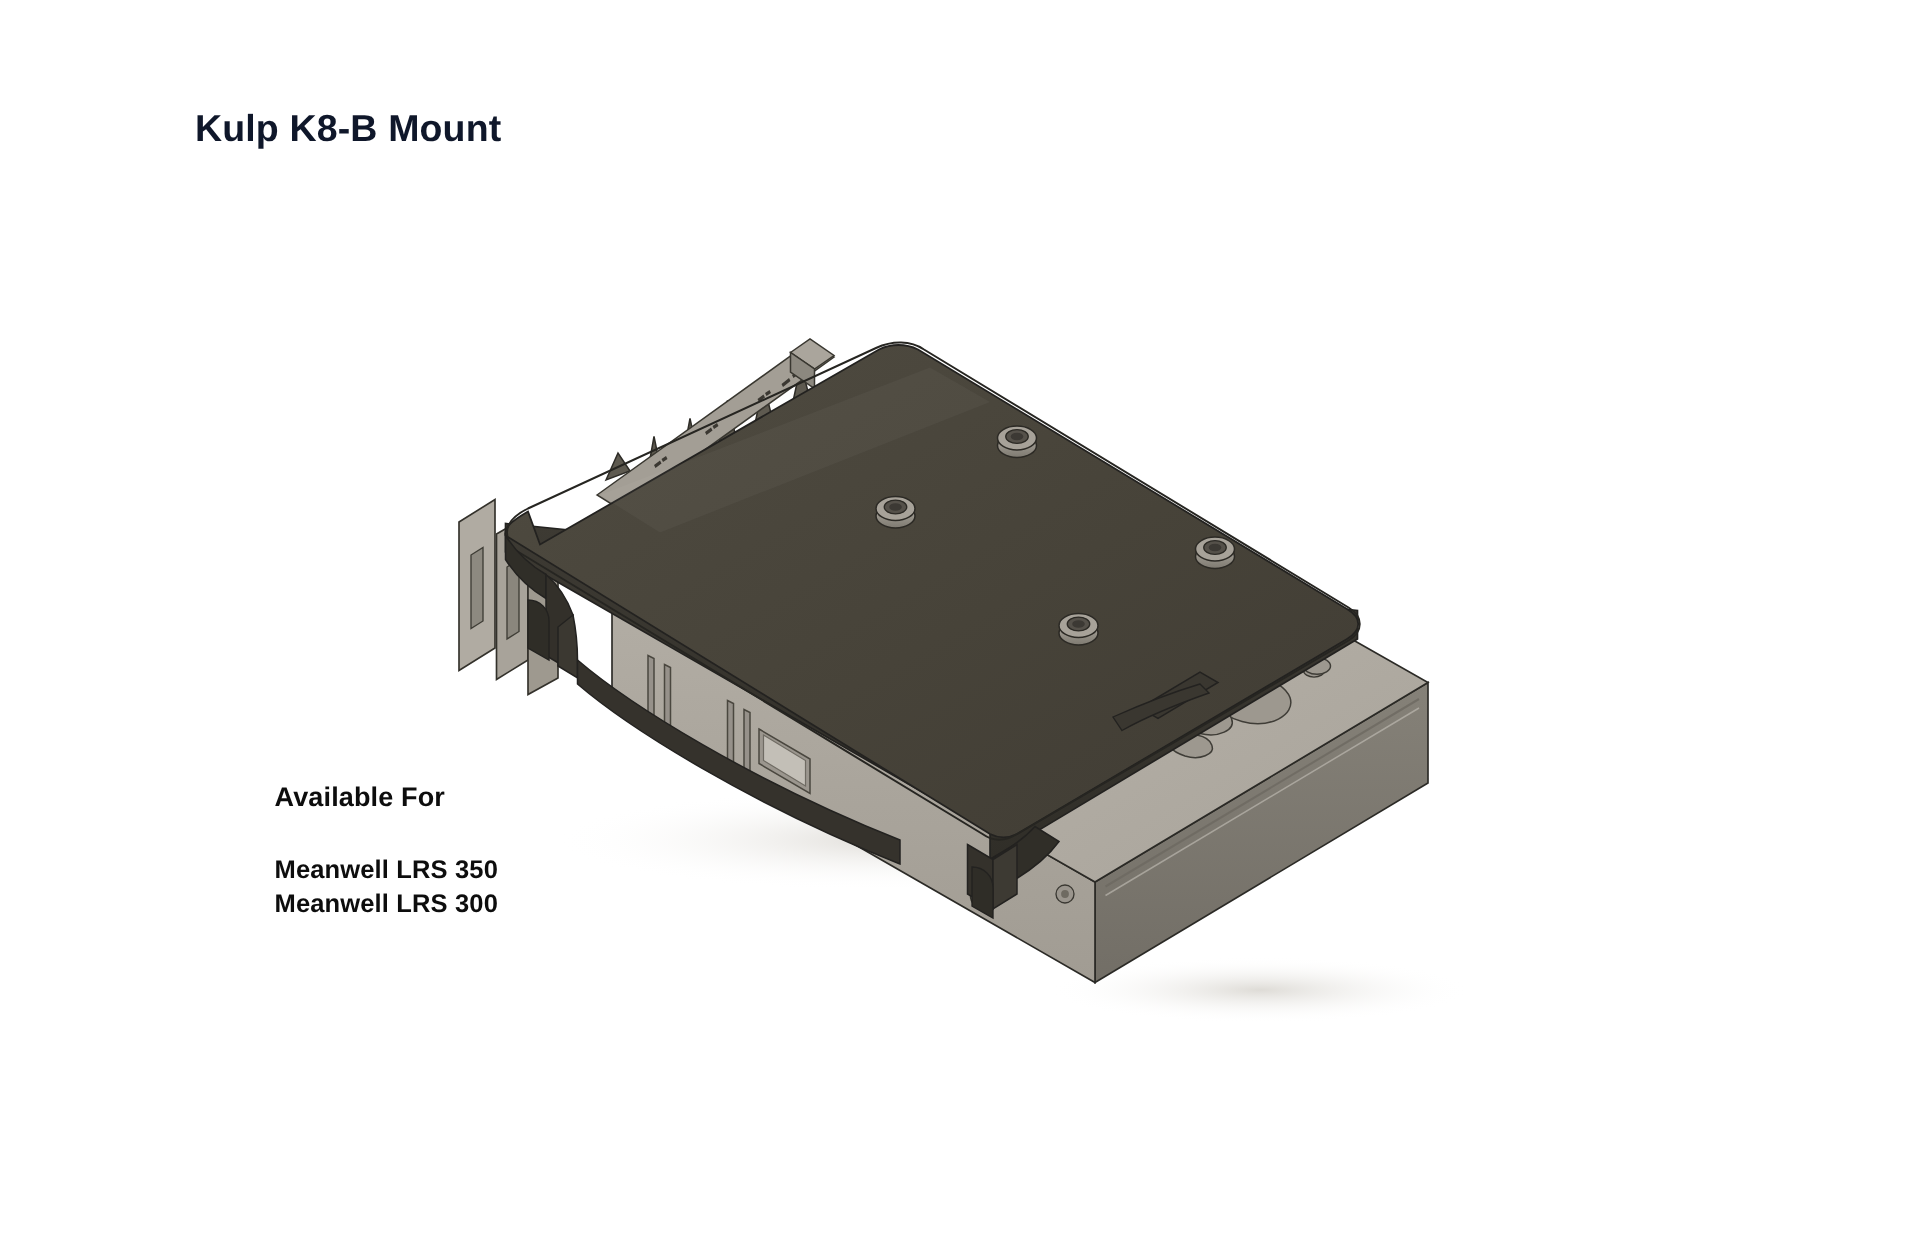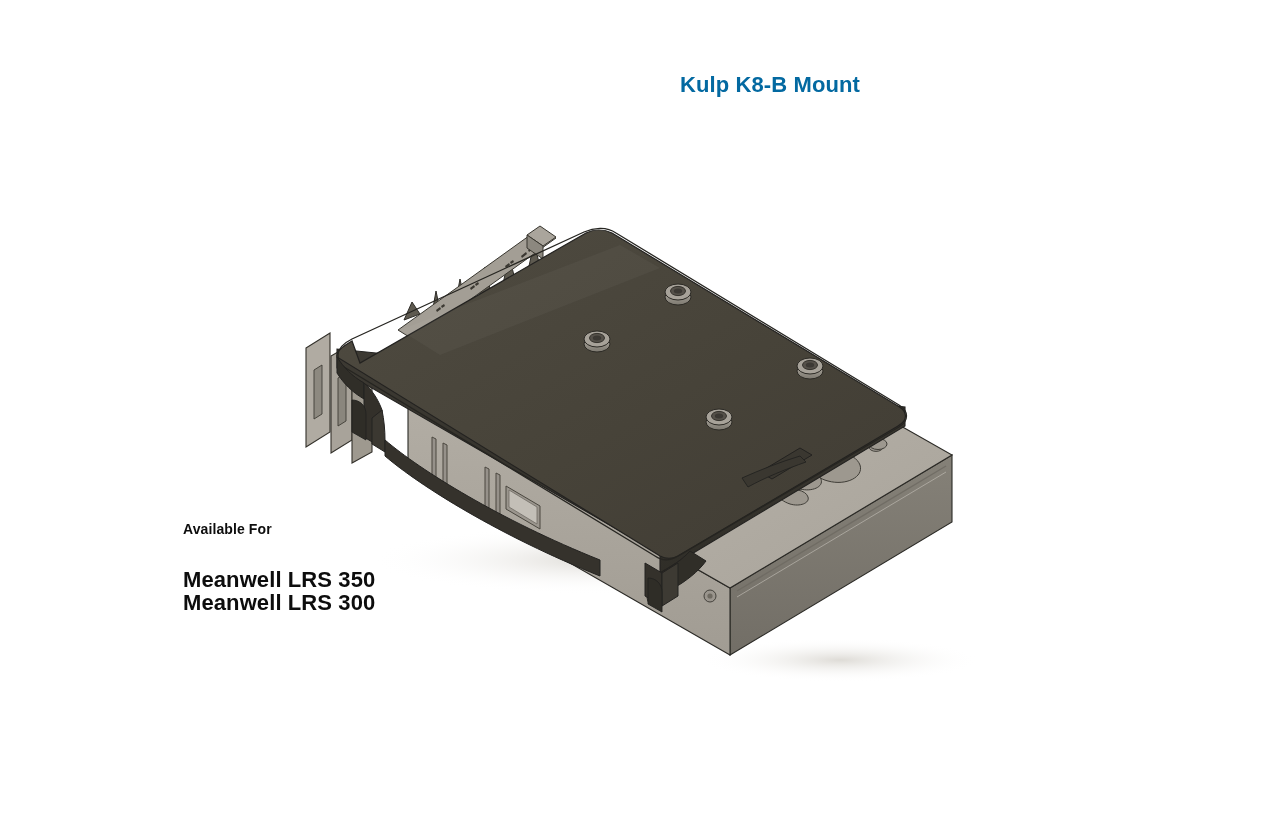--- a/index.html
+++ b/index.html
@@ -10,38 +10,38 @@
     font-family:"Liberation Sans", sans-serif;
     overflow:hidden;
     position:relative;
   }
   .stage{position:absolute;inset:0;}
 
   
   .title{
     position:absolute;
     left:0;right:0;top:72px;
-    text-align:center;
-    font-size:22px;
+    text-align:left;
+    font-size:25px;
     font-weight:bold;
-    color:#0369a1;
+    color:#0f172a;
     letter-spacing:.1px;
   }
   .title .inner{display:inline-block;transform:translateX(130px);}
 
   .avail{
     position:absolute;
     left:183px;top:521px;
-    font-size:14px;font-weight:bold;color:#0d0d0d;
+    font-size:18px;font-weight:bold;color:#0d0d0d;
     letter-spacing:.1px;
   }
   .models{
     position:absolute;
     left:183px;top:568px;
-    font-size:22px;font-weight:bold;color:#0d0d0d;
+    font-size:17px;font-weight:bold;color:#0d0d0d;
     line-height:23px;
     letter-spacing:.1px;
   }
 
   
   .model{position:absolute;left:0;top:0;width:1280px;height:835px;}
   .model svg{display:block;}
 </style>
 </head>
 <body style="background: rgb(255, 255, 255);">

